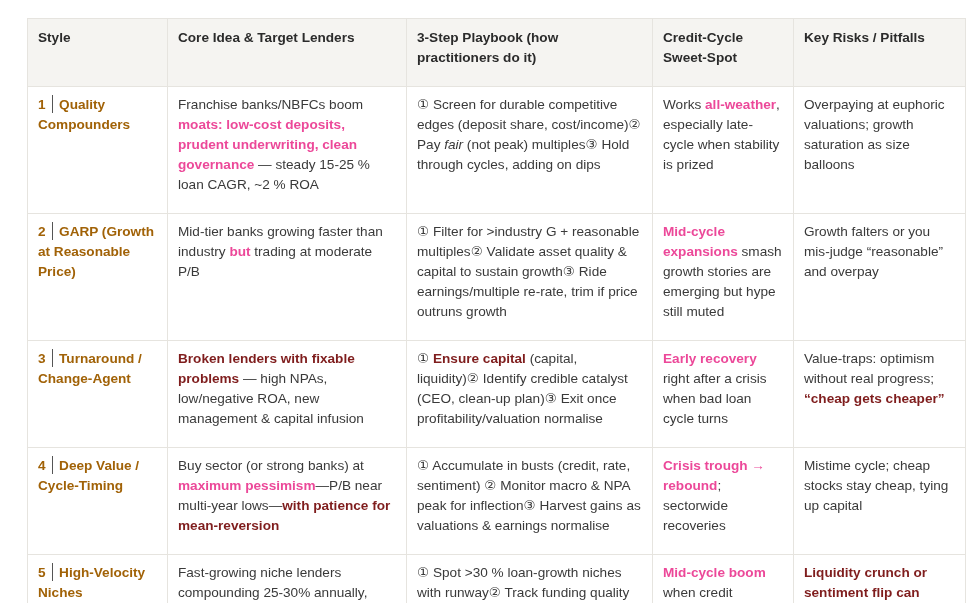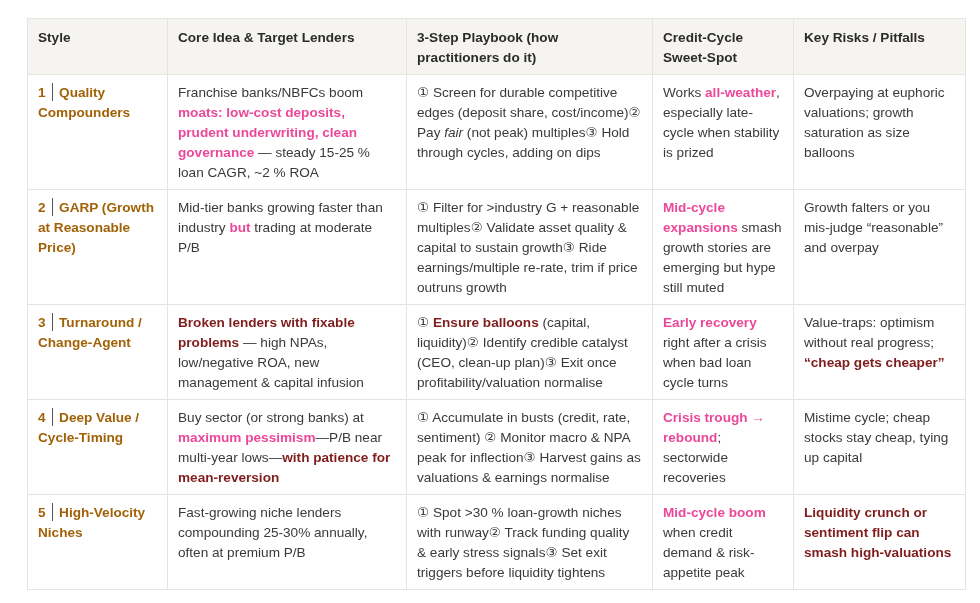--- a/index.html
+++ b/index.html
@@ -1,20 +1,20 @@
 <!DOCTYPE html>
 <html><head>
 <meta charset="utf-8">
 <style>
   html, body { margin: 0; padding: 0; background: #ffffff; }
   body { width: 980px; height: 603px; overflow: hidden; position: relative;
          font-family: "Liberation Sans", "DejaVu Sans", sans-serif; color: #3a3a3a; }
   .wrap { position: absolute; left: 27px; top: 18px; width: 938px; }
   table { border-collapse: collapse; width: 938px; table-layout: fixed; font-size: 13.6px; line-height: 20px; }
-  th, td { border: 1px solid #e6e4df; vertical-align: top; text-align: left; padding: 0 10px; }
+  th, td { border: 1px solid #e6e4df; vertical-align: top; text-align: left; padding: 12px 10px; }
   thead th { background: #f5f4f1; color: #2b2b2b; font-weight: bold; padding-top: 9px; height: 46px; }
   tbody td { padding-top: 8px; }
   tr.r1 td { height: 106px; }
   tr.r2 td { height: 106px; }
   tr.r3 td { height: 86px; }
   tr.r4 td { height: 86px; }
   tr.r5 td { height: 86px; }
   .b { font-weight: bold; color: #ec4899; }
   .redb { color: #7f1d1d; font-weight: bold; }
   .i { font-style: italic; }
@@ -57,21 +57,21 @@
       <td class="style-cell"><span>2</span><span class="bar"></span><span>GARP (Growth at Reasonable Price)</span></td>
       <td><span>Mid-tier banks growing faster than industry </span><span class="b">but</span><span> trading at moderate P/B</span></td>
       <td><span>① Filter for &gt;industry G + reasonable multiples② Validate asset quality &amp; capital to sustain growth③ Ride earnings/multiple re-rate, trim if price outruns growth</span></td>
       <td><span class="b">Mid-cycle expansions</span><span> smash growth stories are emerging but hype still muted</span></td>
       <td><span>Growth falters or you mis-judge “reasonable” and overpay</span></td>
     </tr>
 
     <tr class="r3">
       <td class="style-cell"><span>3</span><span class="bar"></span><span>Turnaround / Change-Agent</span></td>
       <td><span class="redb">Broken lenders with fixable problems</span><span> — high NPAs, low/negative ROA, new management &amp; capital infusion</span></td>
-      <td><span>① </span><span class="redb">Ensure balloons</span><span> (capital, liquidity)② Identify credible catalyst (CEO, clean-up plan)③ Exit once profitability/valuation normalise</span></td>
+      <td><span>① </span><span class="redb">Ensure capital</span><span> (capital, liquidity)② Identify credible catalyst (CEO, clean-up plan)③ Exit once profitability/valuation normalise</span></td>
       <td><span class="b">Early recovery</span><span> right after a crisis when bad loan cycle turns</span></td>
       <td><span>Value-traps: optimism without real progress; </span><span class="redb">“cheap gets cheaper”</span></td>
     </tr>
 
     <tr class="r4">
       <td class="style-cell"><span>4</span><span class="bar"></span><span>Deep Value / Cycle-Timing</span></td>
       <td><span>Buy sector (or strong banks) at </span><span class="b">maximum pessimism</span><span>—P/B near multi-year lows—</span><span class="redb">with patience for mean-reversion</span></td>
       <td><span>① Accumulate in busts (credit, rate, sentiment) ② Monitor macro &amp; NPA peak for inflection③ Harvest gains as valuations &amp; earnings normalise</span></td>
       <td><span class="b">Crisis trough → rebound</span><span>; sectorwide recoveries</span></td>
       <td><span>Mistime cycle; cheap stocks stay cheap, tying up capital</span></td>

